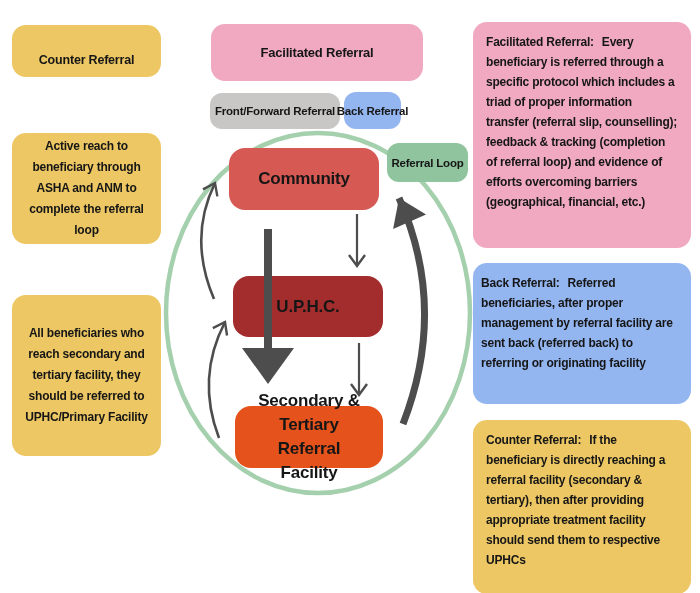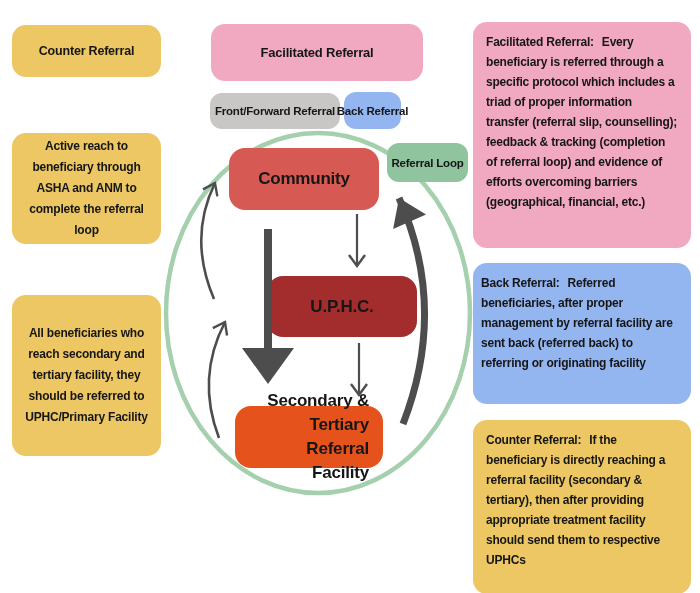--- a/index.html
+++ b/index.html
@@ -25,22 +25,22 @@
   
   .info { background:var(--yellow); border-radius:14px; font-size:12px; line-height:21px; padding:6px 10px; }
   
   .lbl-pink  { background:var(--pink);  border-radius:14px; font-size:13px; }
   .lbl-gray  { background:var(--gray);  border-radius:12px; font-size:11.5px; white-space:nowrap; }
   .lbl-blue  { background:var(--blue);  border-radius:12px; font-size:11.5px; white-space:nowrap; }
   .lbl-green { background:var(--green_box); border-radius:12px; font-size:11.5px; white-space:nowrap; }
   
   .node { border-radius:16px; font-size:17px; }
   .node-community { background:var(--community); }
-  .node-uphc      { background:var(--uphc);margin-left:34px; }
-  .node-orange    { background:var(--orange); line-height:24px; padding:16px 14px;text-align:right; }
+  .node-uphc      { background:var(--uphc); }
+  .node-orange    { background:var(--orange); line-height:24px; padding:16px 14px; }
   
   .note {
     position:absolute; left:473px; width:218px;
     border-radius:14px;
     text-align:left;
     font-size:12px; line-height:20px; letter-spacing:-0.2px;
     padding:10px 13px;
     z-index:1;
   }
   .note-head { font-size:12px; margin-right:8px; }
@@ -50,21 +50,21 @@
 </style>
 </head>
 <body>
 
 <div class="canvas">
 
   <svg class="layer under" width="700" height="593" viewBox="0 0 700 593">
     <ellipse cx="318" cy="313" rx="152" ry="180" fill="none" stroke-width="4.5" style="stroke:var(--ellipse)"></ellipse>
   </svg>
 
-  <div class="box info" style="left:12px; top:25px; width:149px; height:52px; font-size:12.5px;">
+  <div class="box info" style="left:12px; top:25px; width:149px; height:52px; font-size:12.5px;align-items:flex-end;">
     <span>Counter Referral</span>
   </div>
   <div class="box info" style="left:12px; top:133px; width:149px; height:111px;">
     <span>Active reach to beneficiary through ASHA and ANM to complete the referral loop</span>
   </div>
   <div class="box info" style="left:12px; top:295px; width:149px; height:161px;">
     <span>All beneficiaries who reach secondary and tertiary facility, they should be referred to UPHC/Primary Facility</span>
   </div>
 
   <div class="box lbl-pink" style="left:211px; top:24px; width:212px; height:57px;">

